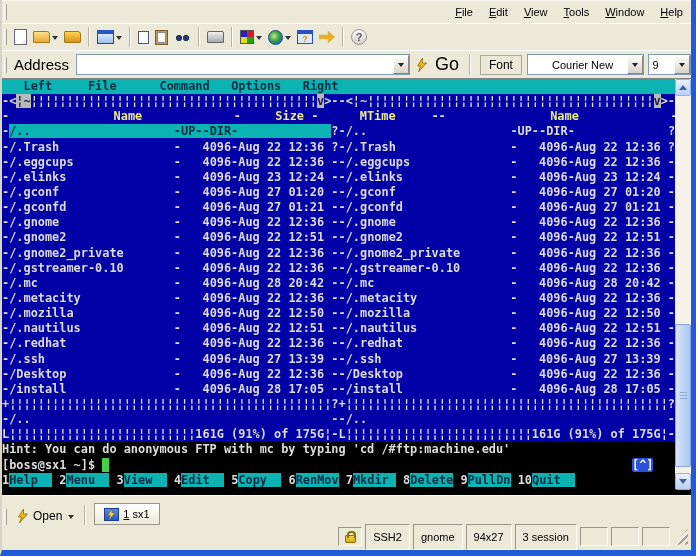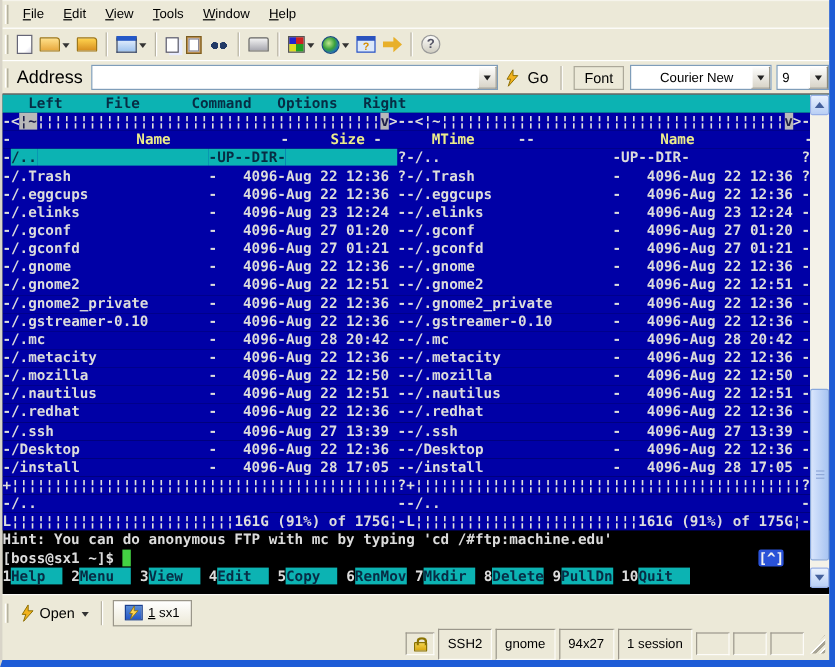--- a/index.html
+++ b/index.html
@@ -1,21 +1,21 @@
 <!DOCTYPE html>
 <html><head>
 <meta charset="utf-8">
 <style>
   html,body{margin:0;padding:0;background:#555;}
   *{box-sizing:border-box;}
   .window{width:696px;height:556px;background:#ece9d8;position:relative;overflow:hidden;
     border-right:5px solid #1e5cd6;border-bottom:6px solid #1e5cd6;border-left:2px solid #d8d4c8;
     font-family:"Liberation Sans",sans-serif;font-size:11px;color:#000;}
   
-  .menubar{height:23px;display:flex;align-items:center;border-top:1px solid #f6f4ec;}
+  .menubar{height:23px;display:flex;align-items:center;border-top:1px solid #f6f4ec;justify-content:space-between;}
   .grip{width:3px;height:16px;border-left:1px solid #fff;border-right:1px solid #a9a592;margin:0 4px 0 2px;}
   .menu-item{display:inline-block;padding:3px 8px;cursor:default;}
   .menu-item::first-letter{text-decoration:underline;}
   
   .toolbar{height:27px;display:flex;align-items:center;border-top:1px solid #fff;}
   .tbtn{display:flex;align-items:center;padding:2px 2px;margin:0 1px;}
   .tsep{width:2px;height:20px;border-left:1px solid #b8b4a4;border-right:1px solid #fff;margin:0 4px;}
   .dd{width:0;height:0;border:3px solid transparent;border-top:4px solid #333;margin:5px 0 0 2px;}
   .ic{display:flex;align-items:center;justify-content:center;}
   .ic-new{width:13px;height:16px;background:linear-gradient(135deg,#fff 72%,#d8d8e8);border:1px solid #667;}
@@ -59,21 +59,21 @@
   
   .sb{position:absolute;right:0;top:0;width:16px;height:410px;background:#f4f2e8;}
   .sb-btn{position:absolute;left:0;width:16px;height:17px;background:linear-gradient(#e9f1fe,#b9cff5);border:1px solid #97b0e8;border-radius:2px;display:flex;align-items:center;justify-content:center;}
   .sb-up{top:0;}
   .sb-down{bottom:-1px;}
   .tri-up{width:0;height:0;border:4px solid transparent;border-bottom:5px solid #44609c;margin-top:-4px;}
   .tri-down{width:0;height:0;border:4px solid transparent;border-top:5px solid #44609c;margin-bottom:-4px;}
   .sb-thumb{position:absolute;left:0;top:245px;width:16px;height:143px;background:linear-gradient(90deg,#d8e5fc,#a9c5f2);border:1px solid #88a8dd;border-radius:2px;}
   .sb-thumb::after{content:"";position:absolute;left:4px;top:50%;margin-top:-4px;width:7px;height:1px;background:#8fa8d8;box-shadow:0 3px 0 #8fa8d8,0 6px 0 #8fa8d8;}
   
-  .bottombar{height:30px;display:flex;align-items:center;border-top:1px solid #fbfaf6;}
+  .bottombar{height:30px;display:flex;align-items:flex-end;border-top:1px solid #fbfaf6;}
   .tab{display:flex;align-items:center;gap:4px;border:1px solid #9a968a;background:linear-gradient(#ffffff,#ece9d8);padding:2px 9px;height:22px;margin-left:4px;}
   .tab-label{display:inline-block;}
   .tab-label::first-letter{text-decoration:underline;}
   .tab-ic{width:15px;height:13px;background:linear-gradient(#5b8dd6,#2458c8);border:1px solid #1a3f8f;display:flex;align-items:center;justify-content:center;}
   
   .statusbar{height:24px;display:flex;align-items:center;justify-content:flex-end;padding:2px 3px 3px 3px;}
   .scell{height:19px;border:1px solid;border-color:#9b978b #fdfcf9 #fdfcf9 #9b978b;margin-left:3px;display:flex;align-items:center;padding:12px 7px;white-space:nowrap;}
   .scell.empty{width:28px;padding:0;}
   .lockcell{width:24px;justify-content:center;padding:0;}
   .lock{width:11px;height:8px;background:linear-gradient(#f4d34a,#d8a812);border:1px solid #8a7200;border-radius:1px;position:relative;margin-top:4px;}
@@ -150,21 +150,21 @@
     <span class="combo" style="width:346px;">
       <span class="val"></span>
       <span class="combo-btn">
           <span class="tri"></span>
         </span>
     </span>
     <span class="btn-flat">
       <svg width="12" height="14" viewBox="0 0 11 14">
           <path d="M6 0 L1 8 L4 8 L2 14 L10 5 L6 5 Z" fill="#f2b21d" stroke="#8a6d00" stroke-width="0.8"></path>
         </svg>
-      <span style="margin-left:7px;font-size:13px;">Go</span>
+      <span style="margin-left:7px;font-size:18px;">Go</span>
     </span>
     <span class="tsep"></span>
     <span class="font-label">Font</span>
     <span class="combo" style="width:120px;padding-left:20px;">
       <span class="val">Courier New</span>
       <span class="combo-btn">
           <span class="tri"></span>
         </span>
     </span>
     <span class="combo" style="width:45px;margin-left:4px;">
@@ -208,20 +208,20 @@
     </span>
   </div>
 
   <div class="statusbar">
     <span class="scell lockcell">
         <span class="lock"></span>
       </span>
     <span class="scell">SSH2</span>
     <span class="scell">gnome</span>
     <span class="scell">94x27</span>
-    <span class="scell">1 session</span>
+    <span class="scell">3 session</span>
     <span class="scell empty"></span>
     <span class="scell empty"></span>
     <span class="scell empty"></span>
     <span class="sgrip"></span>
   </div>
 
 </div>
 
 </body></html>

